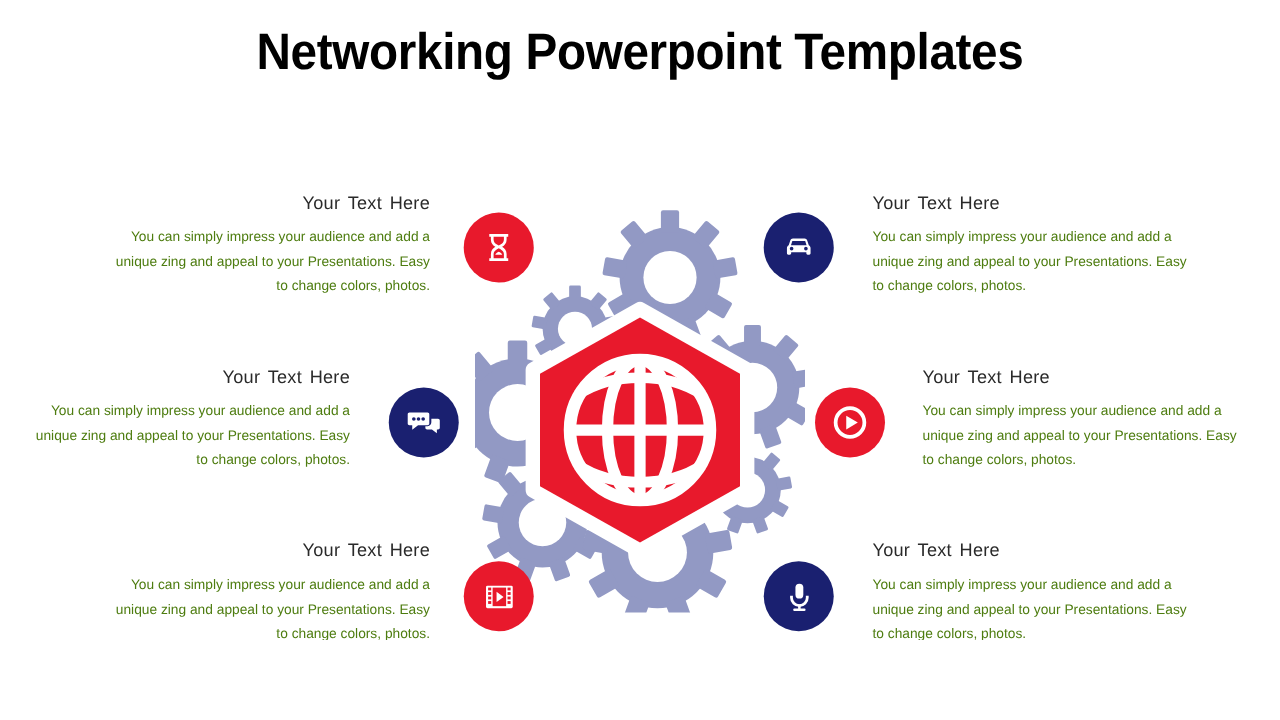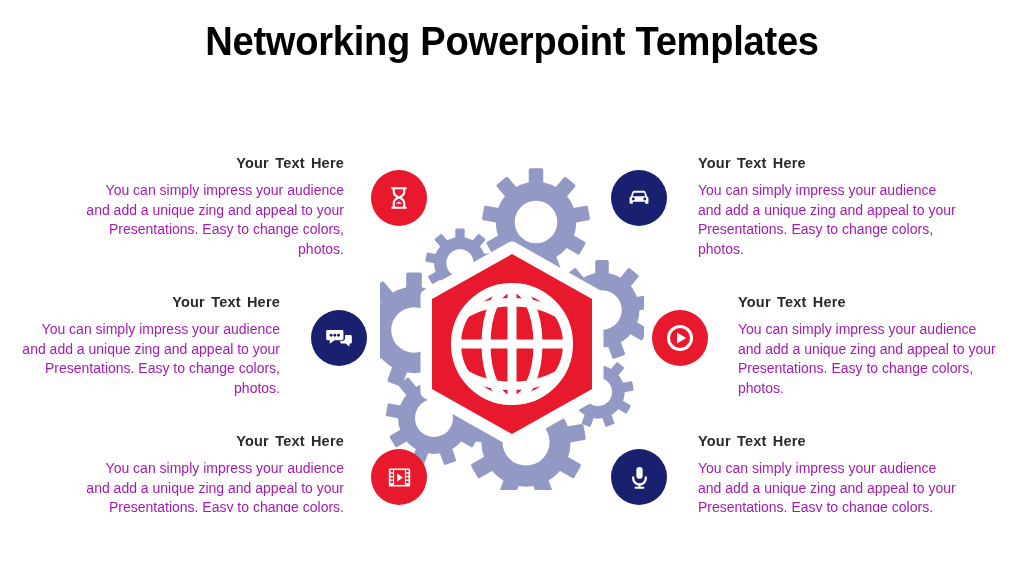--- a/index.html
+++ b/index.html
@@ -41,30 +41,30 @@
     white-space: nowrap;
   }
 
   
   .text-block {
     position: absolute;
     width: 262px;
   }
   .text-block .tb-heading {
     font-size: 14.5px;
-    font-weight: bold;
+    font-weight: normal;
     color: #2a2a2a;
     line-height: 18px;
     margin-bottom: 9px;
     letter-spacing: 0.2px;
     word-spacing: 2px;
   }
   .text-block .tb-body {
-    font-size: 14px;
-    color: #a21caf;
+    font-size: 11px;
+    color: #4d7c0f;
     line-height: 19.6px;
   }
   .text-block.left  { text-align: right; }
   .text-block.right { text-align: left; }
 
   .tb-tl { left: 82px;  top: 154px; }
   .tb-ml { left: 18px;  top: 293px; }
   .tb-bl { left: 82px;  top: 432px; }
   .tb-tr { left: 698px; top: 154px; }
   .tb-mr { left: 738px; top: 293px; }

